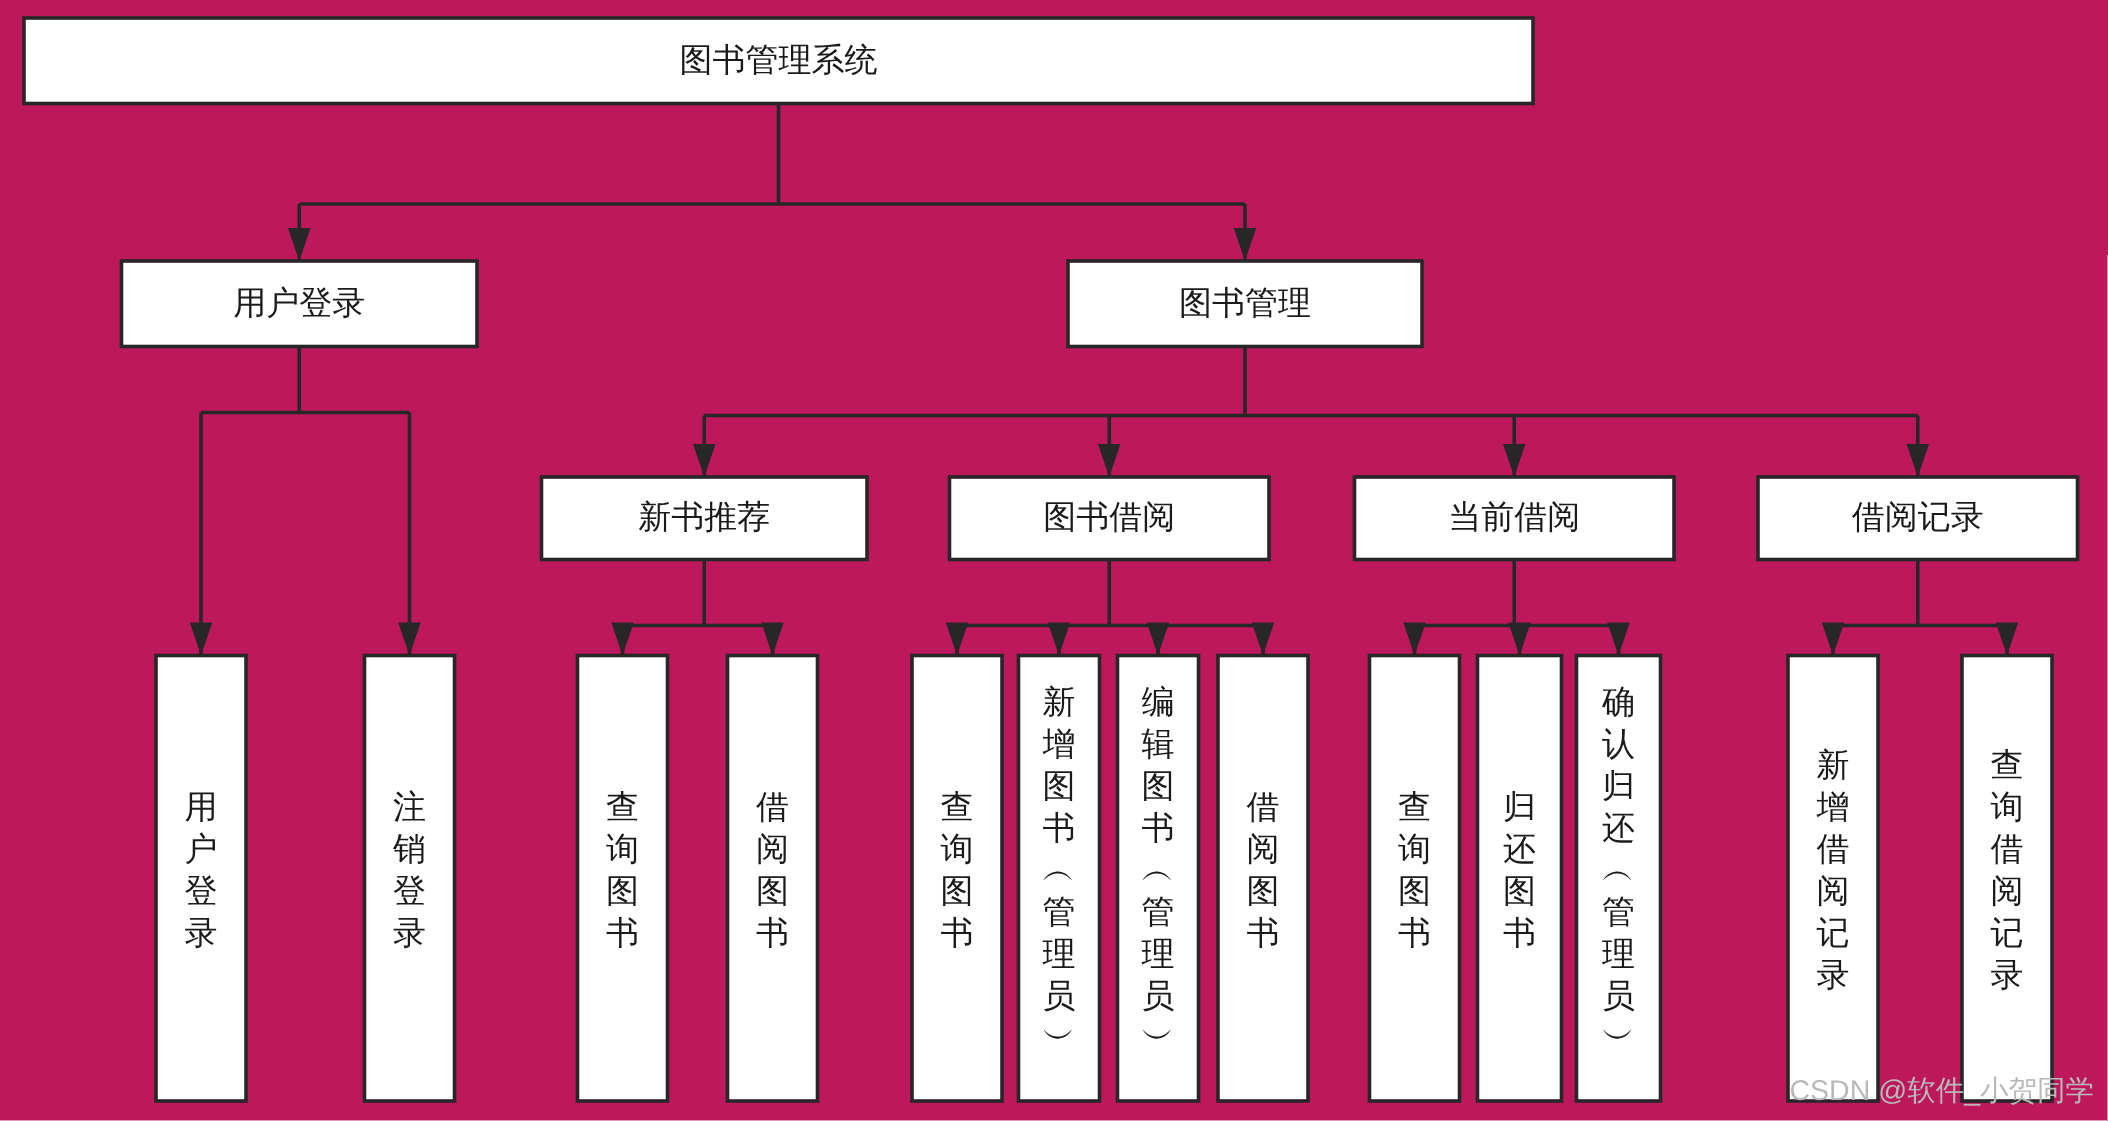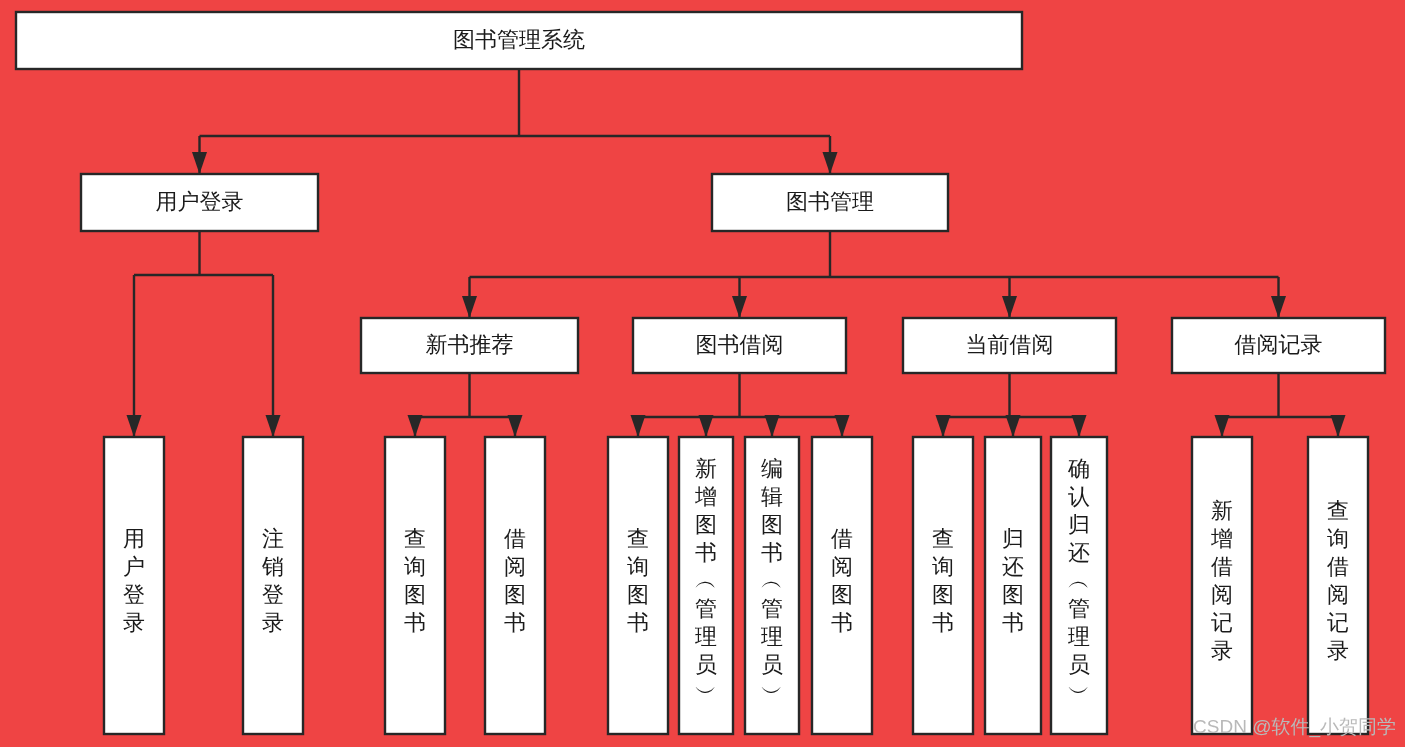--- a/index.html
+++ b/index.html
@@ -8,21 +8,21 @@
     padding: 0;
     background: #ffffff;
   }
   body {
     font-family: "Liberation Sans", "DejaVu Sans", sans-serif;
   }
   #diagram-root {
     position: relative;
     width: 1405px;
     height: 747px;
-    background: #ef4444;
+    background: #be185d;
     overflow: hidden;
   }
   svg.diagram-svg {
     position: absolute;
     top: 0;
     left: 0;
     width: 1405px;
     height: 747px;
     display: block;
   }

